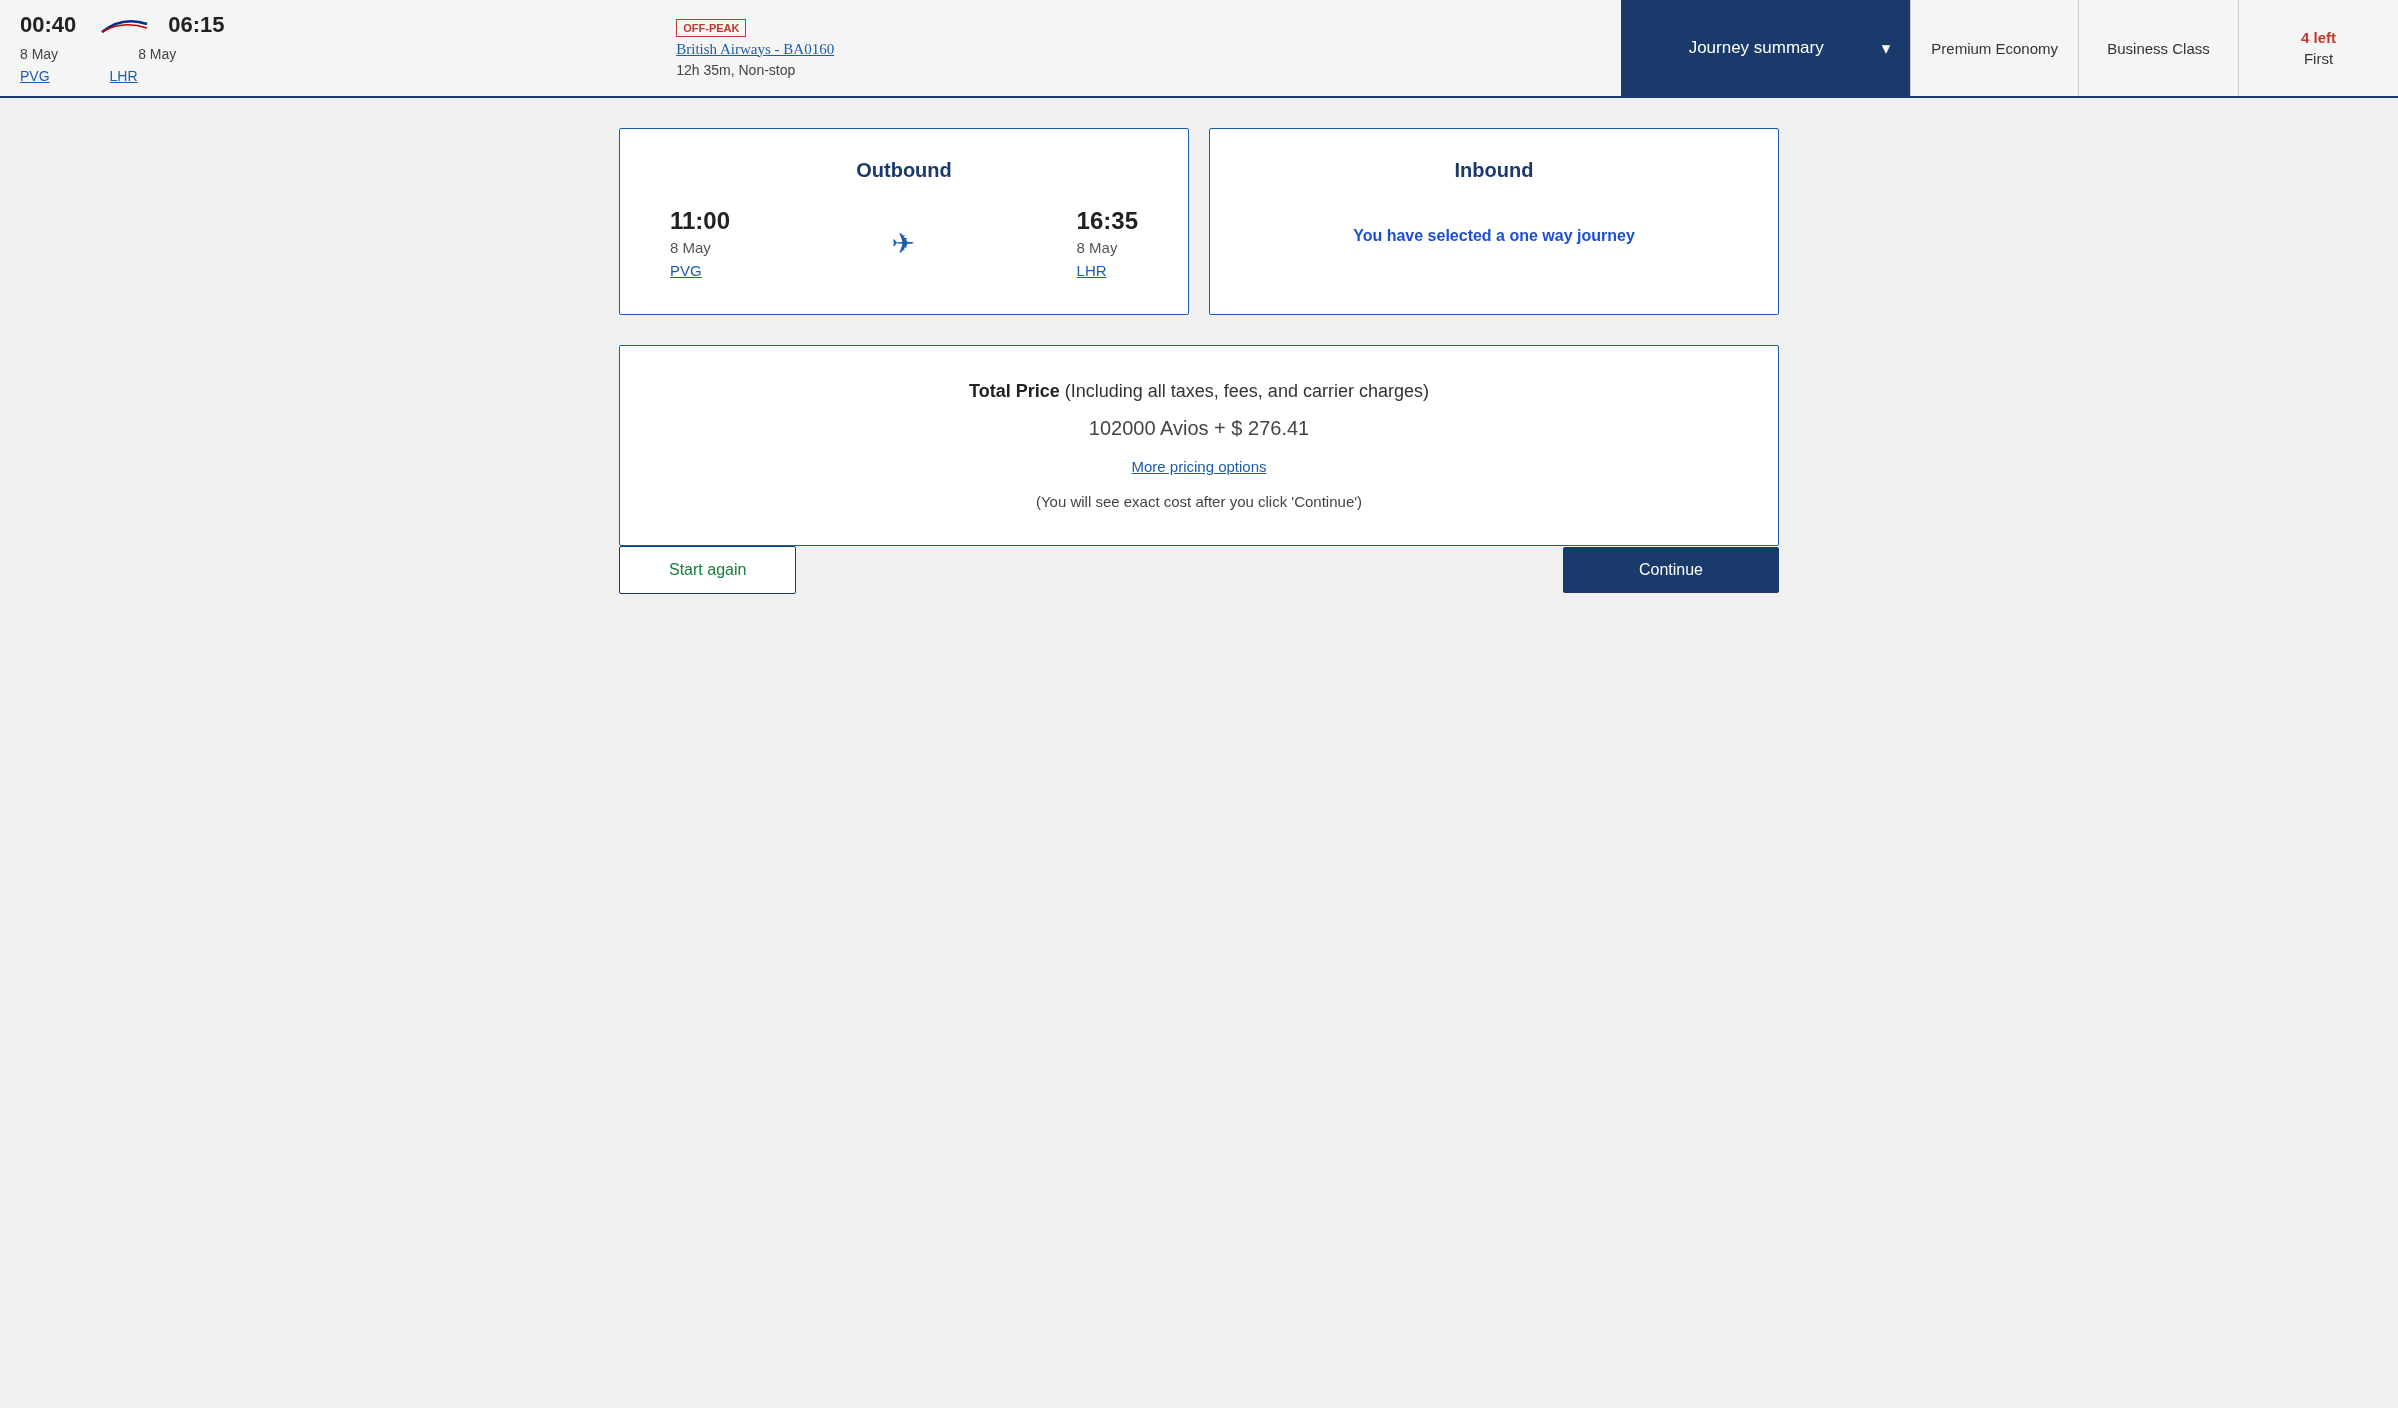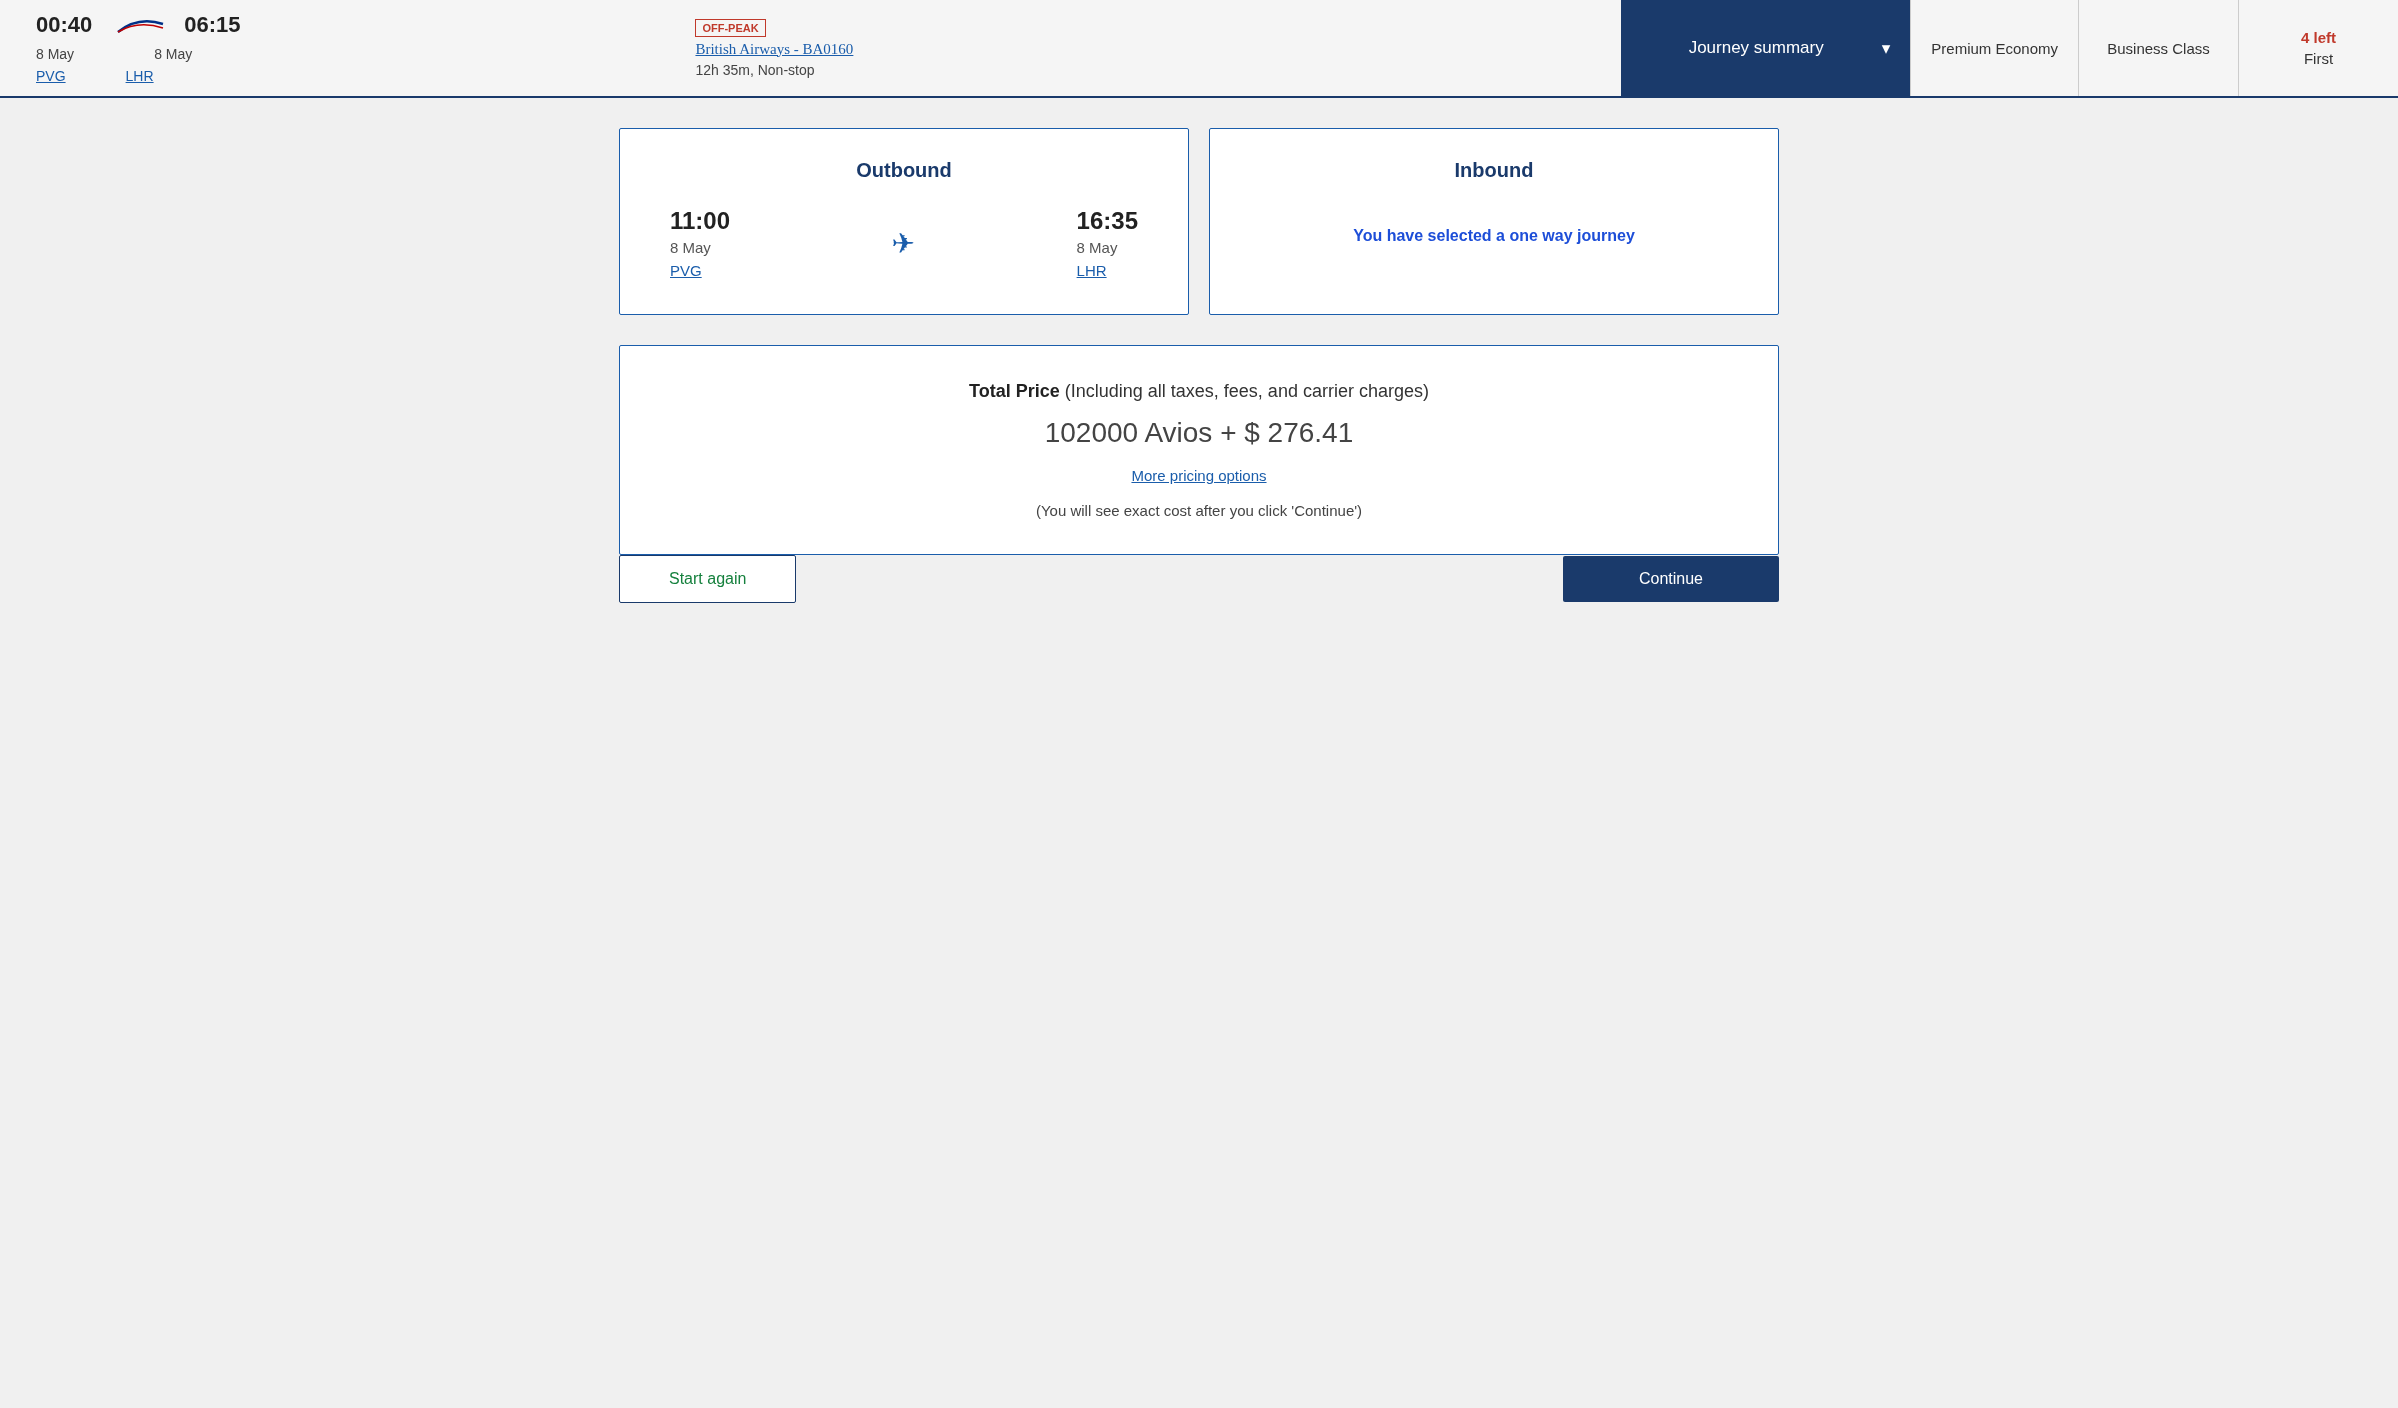--- a/index.html
+++ b/index.html
@@ -13,21 +13,21 @@
     .flight-header {
       background: #f5f5f5;
       border-bottom: 2px solid #1a3a6b;
       display: flex;
       align-items: stretch;
       width: 100%;
     }
 
     .flight-info {
       flex: 1;
-      padding: 12px 36px;
+      padding: 12px 20px;
       display: flex;
       flex-direction: column;
       justify-content: center;
       gap: 4px;
     }
 
     .flight-times {
       display: flex;
       align-items: center;
       gap: 16px;
@@ -222,21 +222,21 @@
       color: #333;
       margin-bottom: 15px;
     }
 
     .price-title strong {
       font-weight: bold;
       color: #222;
     }
 
     .price-amount {
-      font-size: 28px;
+      font-size: 20px;
       color: #444;
       margin-bottom: 18px;
     }
 
     .more-pricing-link {
       color: #1a5dab;
       text-decoration: underline;
       font-size: 15px;
       cursor: pointer;
       display: block;

